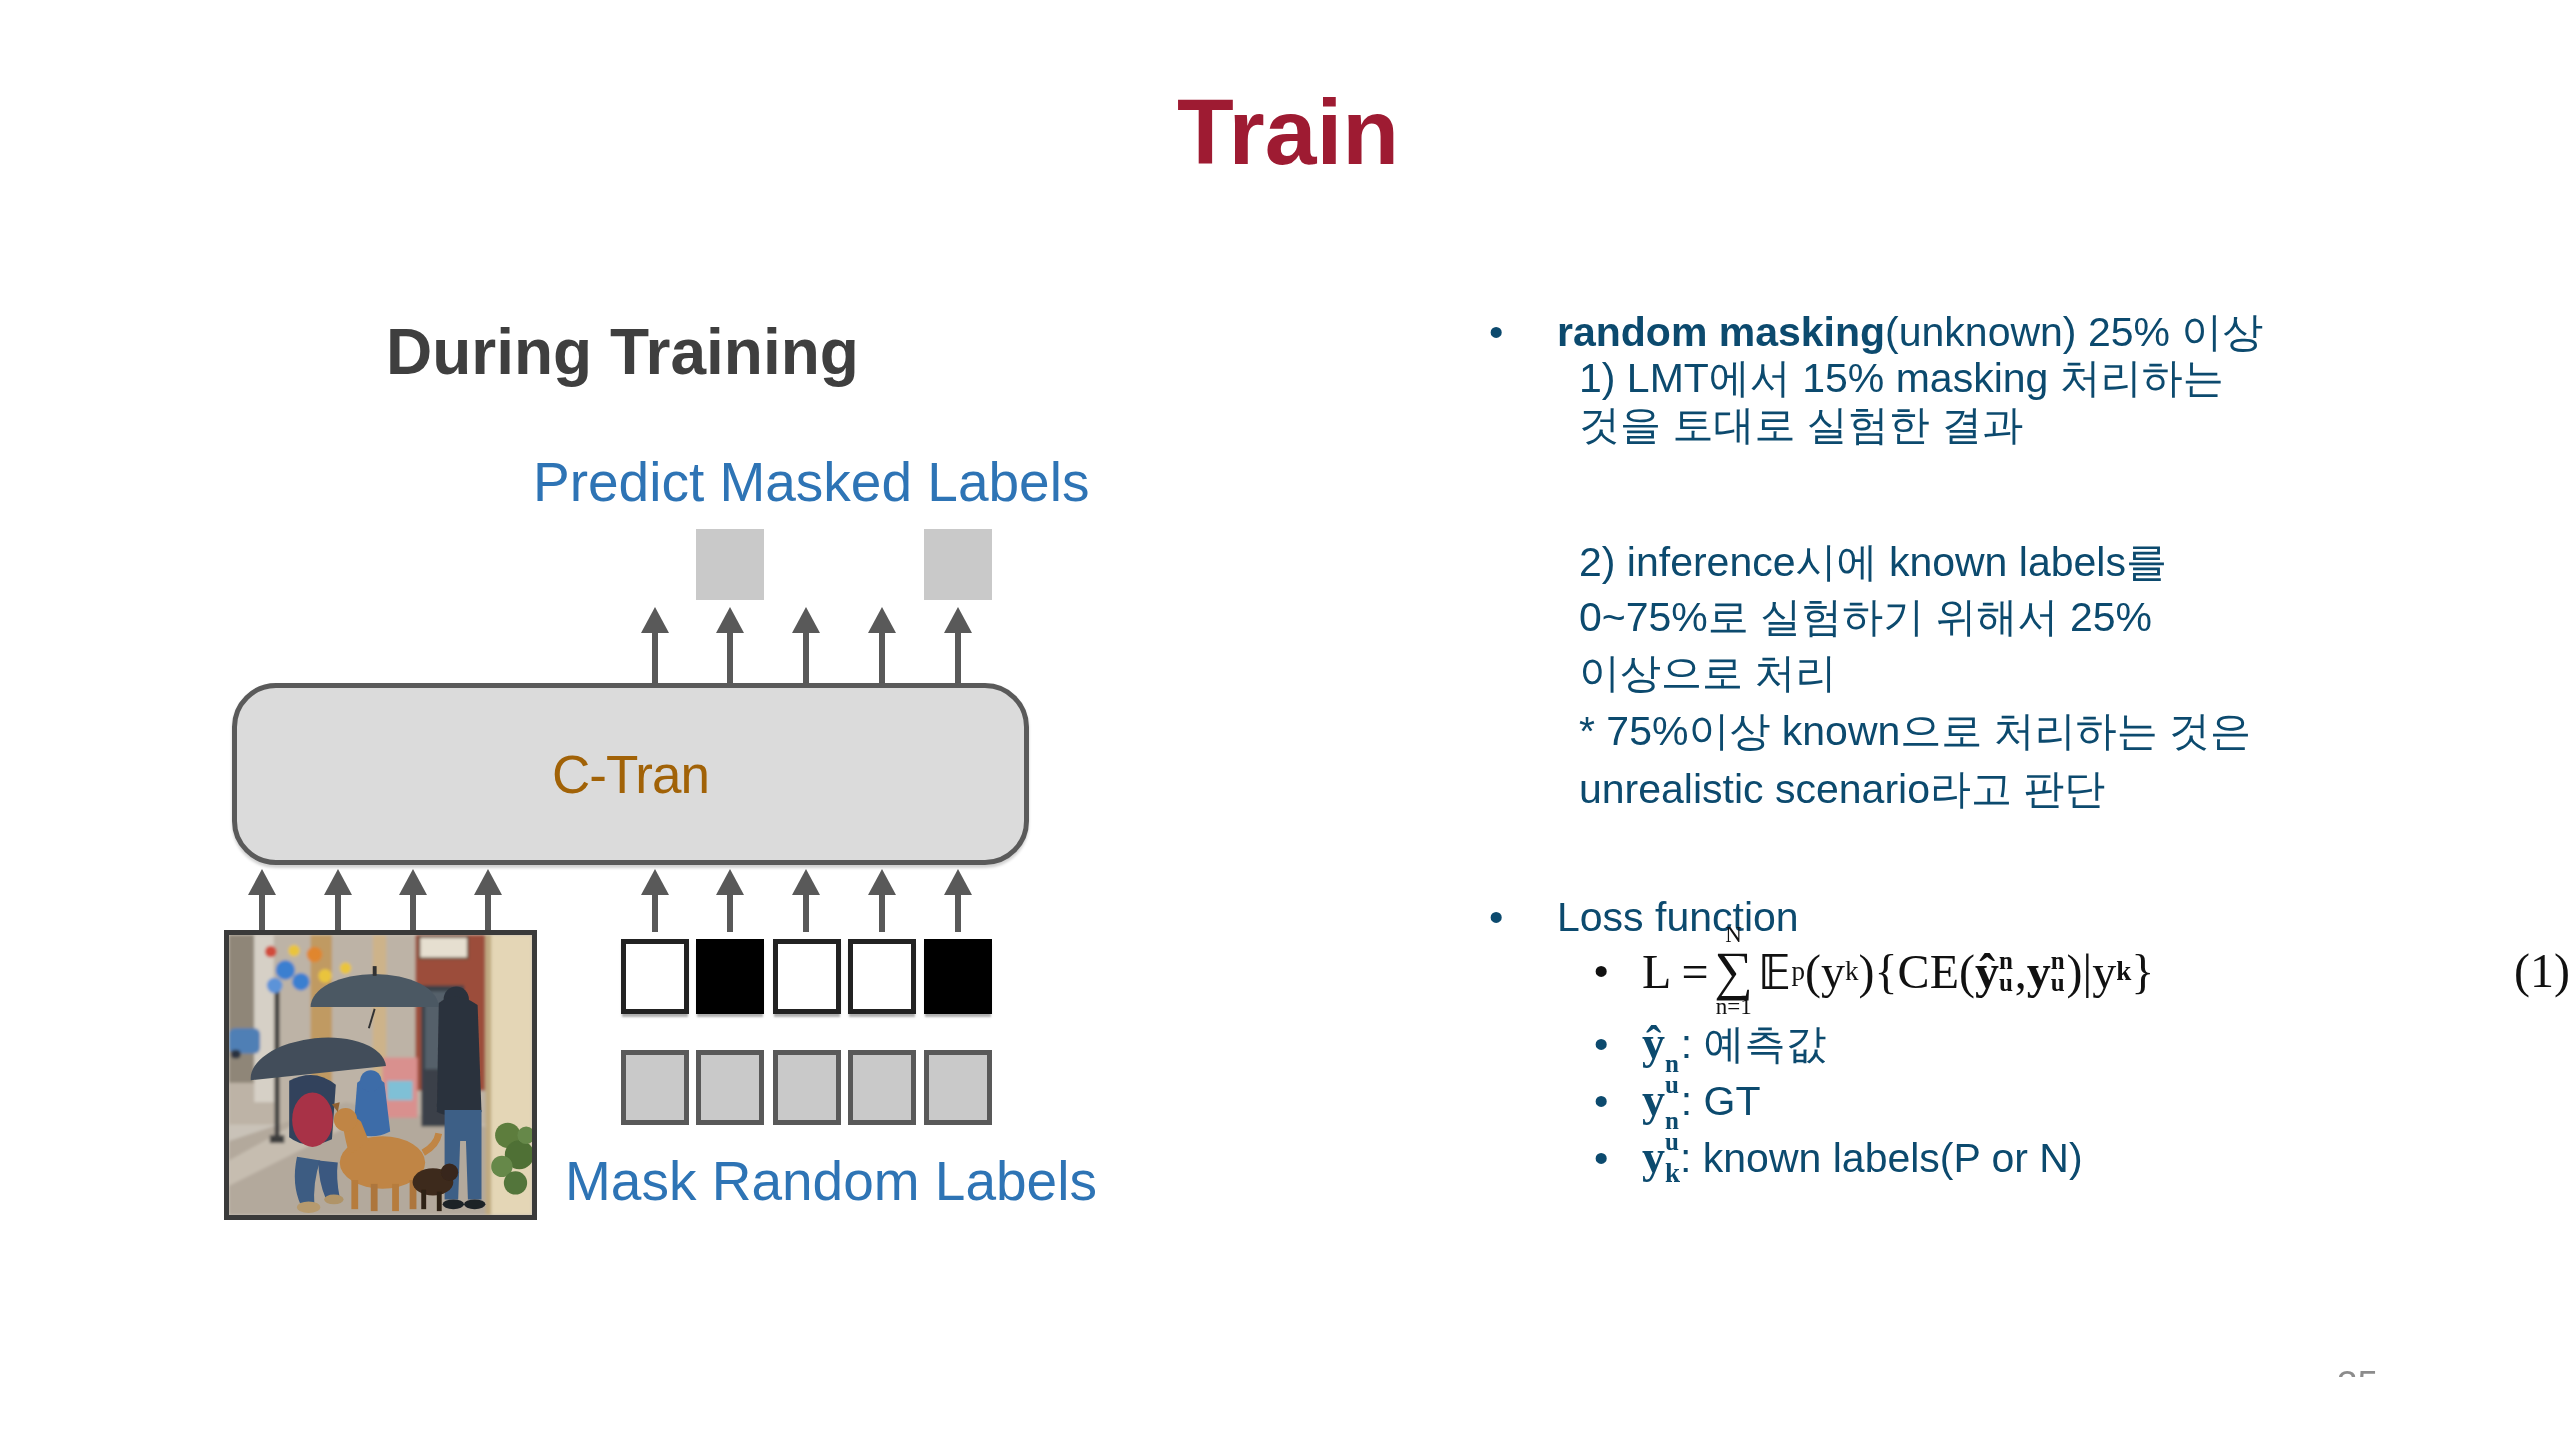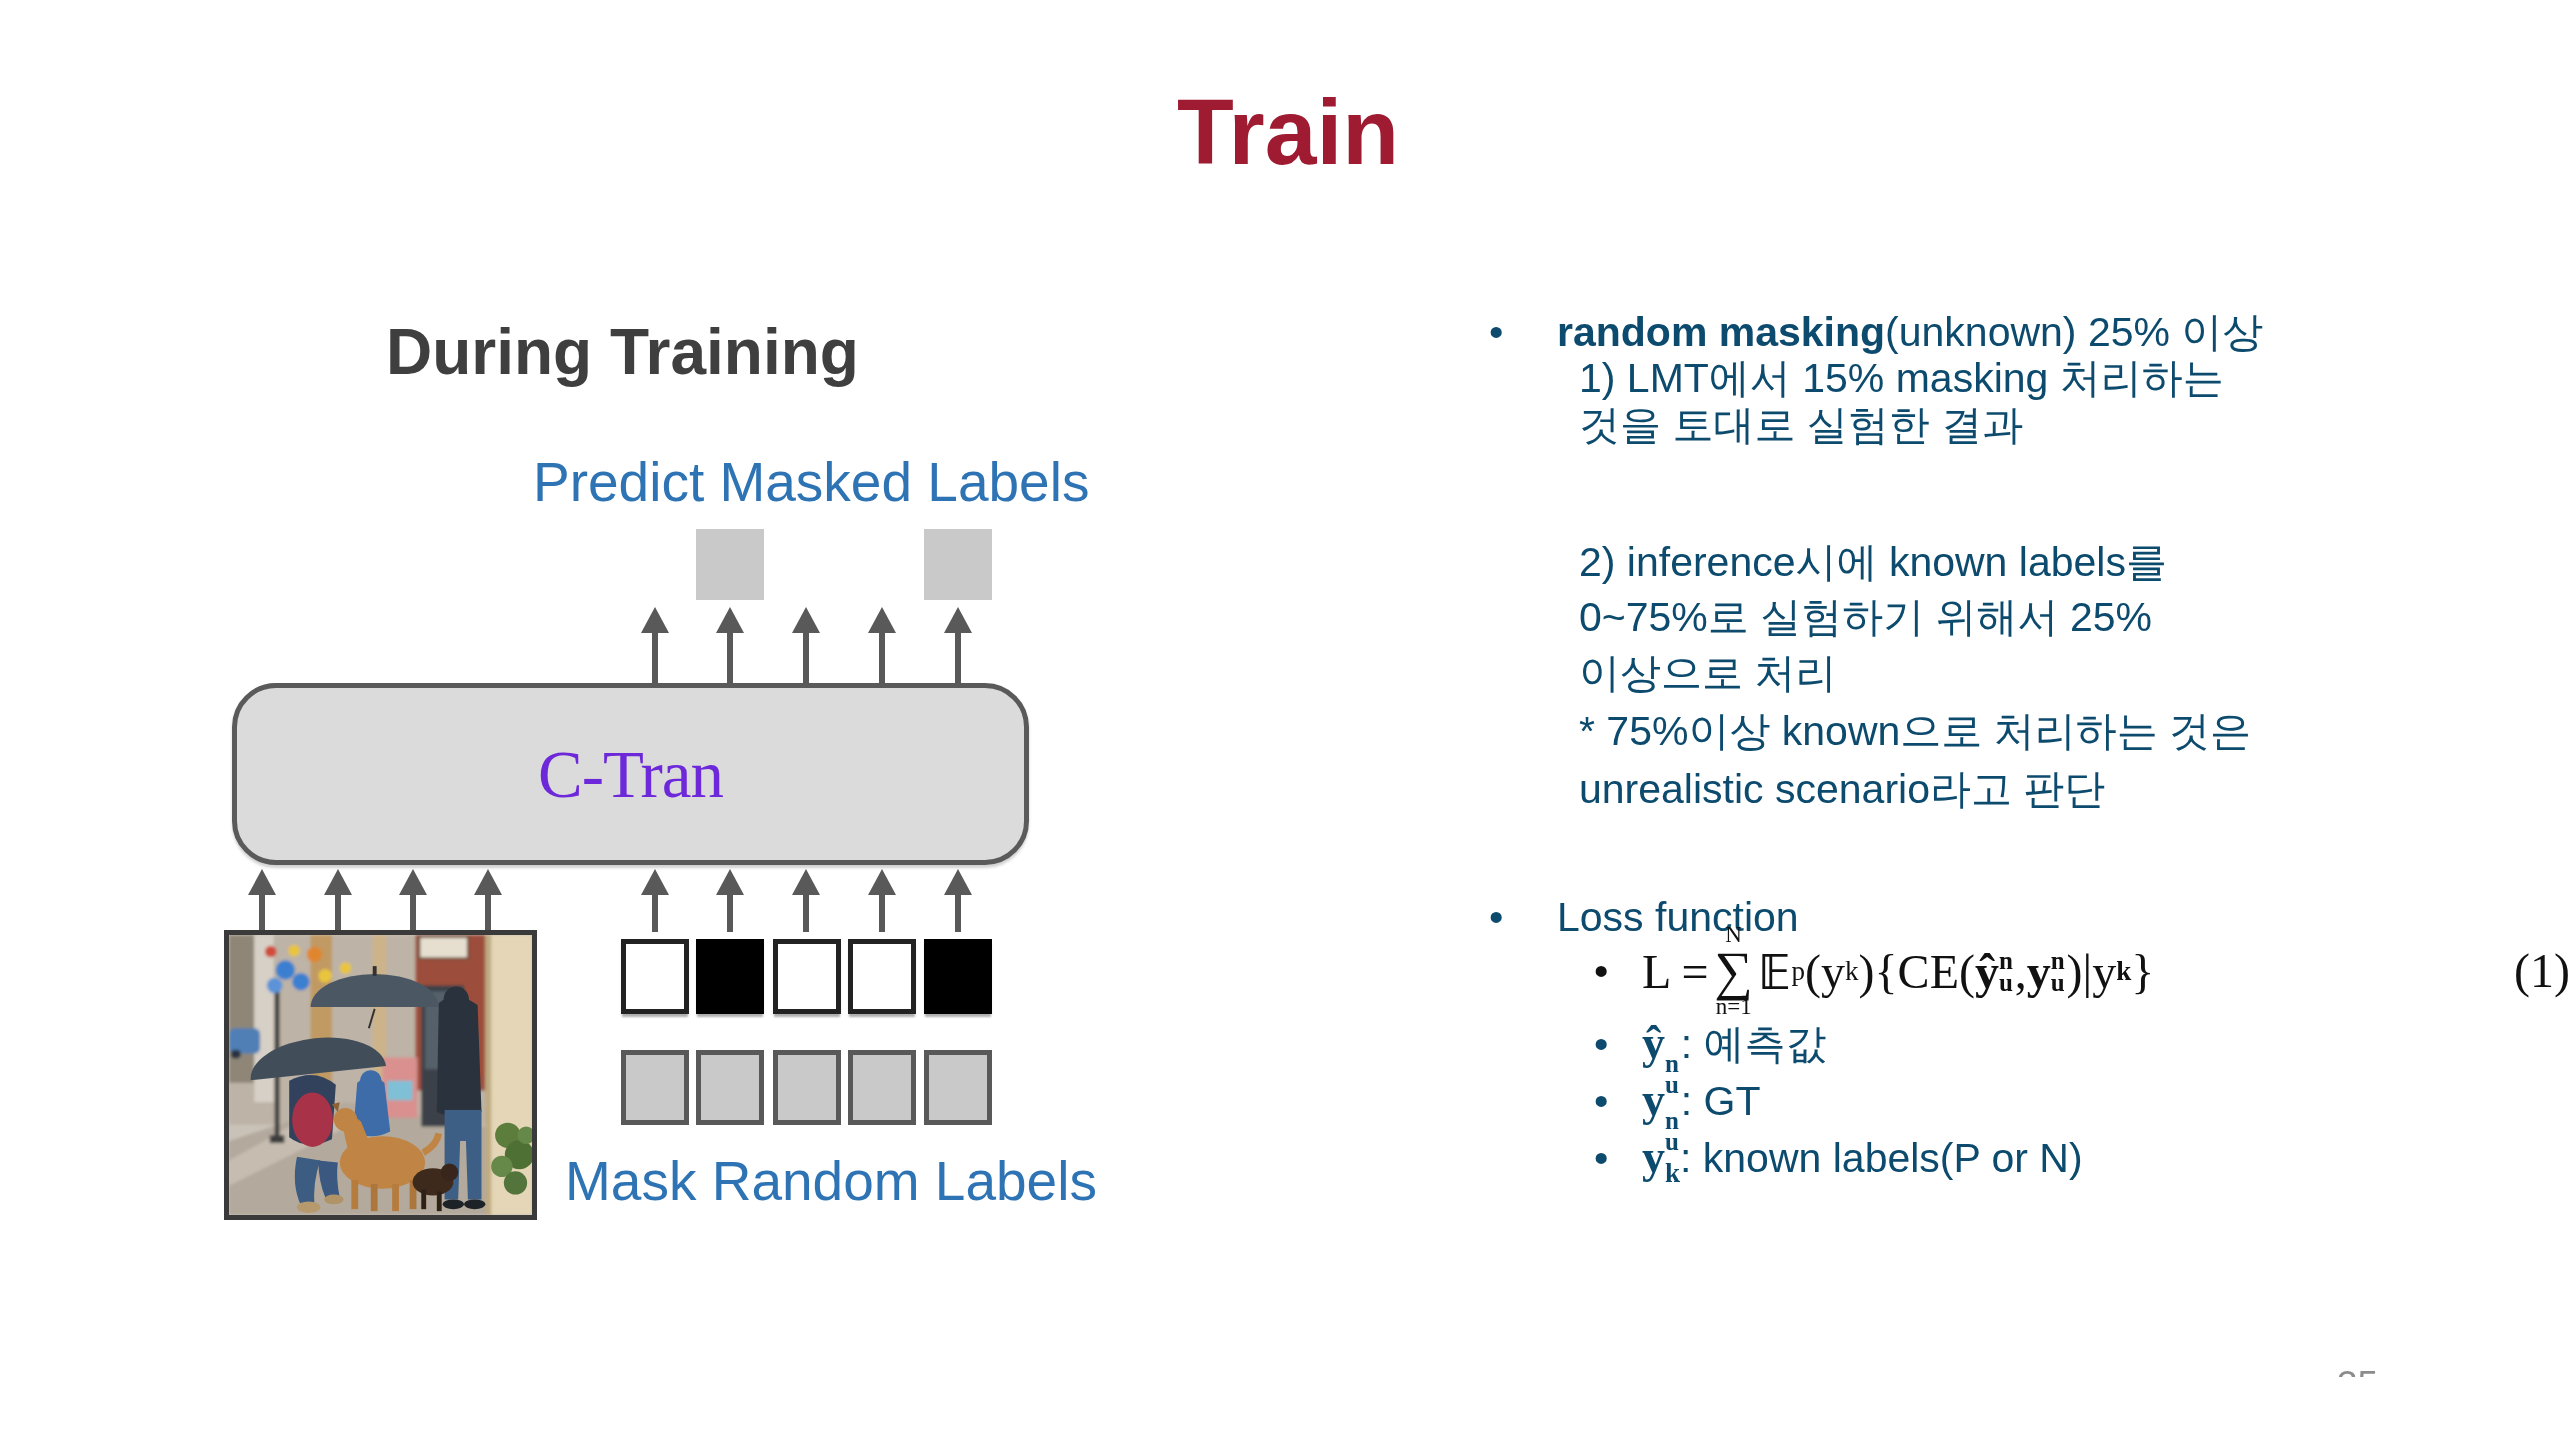--- a/index.html
+++ b/index.html
@@ -8,21 +8,21 @@
   
   .title{position:absolute;left:0;top:79px;width:100%;text-align:center;
          font-size:93px;font-weight:bold;color:#9E1B32;letter-spacing:0;}
   
   .dt-heading{position:absolute;left:386px;top:315px;font-size:64px;font-weight:bold;color:#3F3F3F;}
   .predict-label{position:absolute;left:533px;top:450px;font-size:55px;color:#2E74B5;}
   .mask-label{position:absolute;left:565px;top:1149px;font-size:55px;color:#2E74B5;}
   .ctran-box{position:absolute;left:232px;top:683px;width:797px;height:182px;box-sizing:border-box;
              background:#DBDBDB;border:5.8px solid #5a5a5a;border-radius:44px;
              display:flex;align-items:center;justify-content:center;box-shadow:0 2.9px 2.9px rgba(0,0,0,.18);}
-  .ctran-box span{font-size:67px;color:#6d28d9;letter-spacing:-1px;font-family:Liberation Serif, serif;}
+  .ctran-box span{font-size:53px;color:#a16207;letter-spacing:-1px;}
   .arrow{position:absolute;width:42px;display:flex;flex-direction:column;align-items:center;}
   .arrow .head{width:0;height:0;border-left:14.5px solid transparent;border-right:14.5px solid transparent;
                border-bottom:26px solid #595959;}
   .arrow .shaft{width:6.8px;flex:1;background:#595959;}
   .sq{position:absolute;width:68px;height:75px;box-sizing:border-box;}
   .sq-plain{background:#C9C9C9;}
   .sq-white{background:#ffffff;border:5.8px solid #222222;box-shadow:0 3.9px 1.9px -1px rgba(110,110,110,.55);}
   .sq-black{background:#000000;border:5.8px solid #000000;box-shadow:0 3.9px 1.9px -1px rgba(110,110,110,.55);}
   .sq-gray{background:#C9C9C9;border:5.8px solid #595959;}
   .photo{position:absolute;left:224px;top:930px;width:313px;height:290px;box-sizing:border-box;

